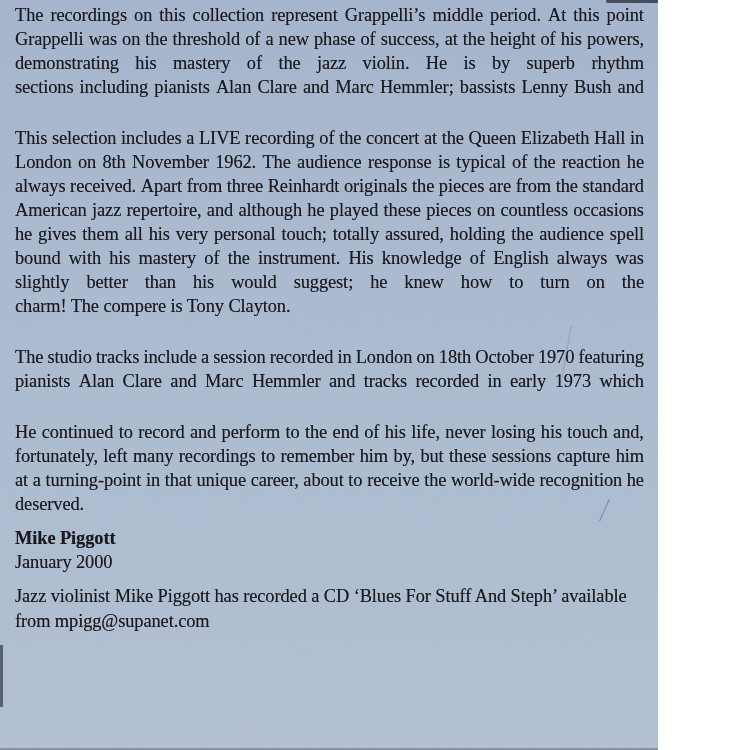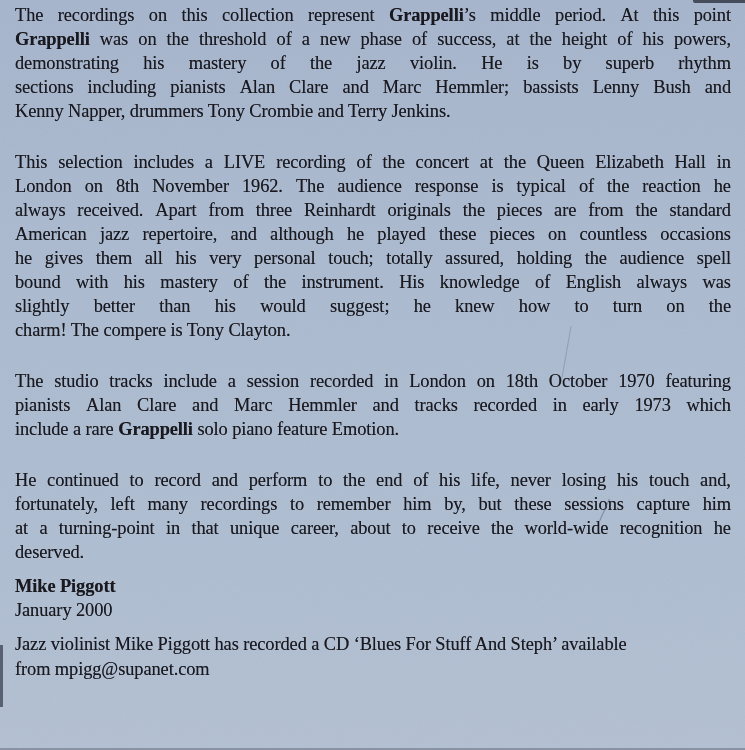--- a/index.html
+++ b/index.html
@@ -3,21 +3,21 @@
 <meta charset="utf-8">
 <style>
   html, body { margin: 0; padding: 0; }
   body {
     width: 745px; height: 750px;
     font-family: "Liberation Serif", "DejaVu Serif", serif;
     overflow: hidden;
   }
   .page {
     position: relative;
-    width: 745px; height: 750px;
+    width: 658px; height: 750px;
     background: linear-gradient(180deg, #a6b5cc 0%, #abbacf 35%, #aebdd1 70%, #b3c0d2 100%);
     overflow: hidden;
   }
   .content {
     position: absolute;
     left: 15px; right: 14px; top: 3px;
     color: #15151b;
     font-size: 18.4px;
     letter-spacing: -0.1px;
     text-shadow: 0 0 0.6px rgba(22,22,32,0.55);
@@ -25,21 +25,21 @@
   .para .line { line-height: 24px; height: 24px; white-space: nowrap; }
   .para .line.just {
     display: flex;
     justify-content: space-between;
     column-gap: 3px;
   }
   .para .line.last { white-space: normal; }
   .block { margin-top: 10px; }
   .para + .para { margin-top: 27px; }
   .para:first-child { margin-top: 0; }
-  b { font-weight: bold; }
+  b { font-weight: normal; }
   .sig .line { line-height: 24px; }
   .sig .bold { font-weight: bold; }
   .footer { }
   .footer .fline { line-height: 25px; }
   .grain {
     position: absolute; left: 0; top: 0;
     width: 745px; height: 750px;
     pointer-events: none;
     opacity: 0.55;
   }
@@ -135,21 +135,20 @@
             <span><span>Alan</span></span>
             <span><span>Clare</span></span>
             <span><span>and</span></span>
             <span><span>Marc</span></span>
             <span><span>Hemmler;</span></span>
             <span><span>bassists</span></span>
             <span><span>Lenny</span></span>
             <span><span>Bush</span></span>
             <span><span>and</span></span>
           </div>
-          <div class="line last"><span>Kenny Napper, drummers Tony Crombie and Terry Jenkins.</span></div>
         </div>
         <div class="block para">
           <div class="line just">
             <span><span>This</span></span>
             <span><span>selection</span></span>
             <span><span>includes</span></span>
             <span><span>a</span></span>
             <span><span>LIVE</span></span>
             <span><span>recording</span></span>
             <span><span>of</span></span>
@@ -280,21 +279,20 @@
             <span><span>Marc</span></span>
             <span><span>Hemmler</span></span>
             <span><span>and</span></span>
             <span><span>tracks</span></span>
             <span><span>recorded</span></span>
             <span><span>in</span></span>
             <span><span>early</span></span>
             <span><span>1973</span></span>
             <span><span>which</span></span>
           </div>
-          <div class="line last"><span>include a rare </span><b>Grappelli</b><span> solo piano feature Emotion.</span></div>
         </div>
         <div class="block para">
           <div class="line just">
             <span><span>He</span></span>
             <span><span>continued</span></span>
             <span><span>to</span></span>
             <span><span>record</span></span>
             <span><span>and</span></span>
             <span><span>perform</span></span>
             <span><span>to</span></span>

